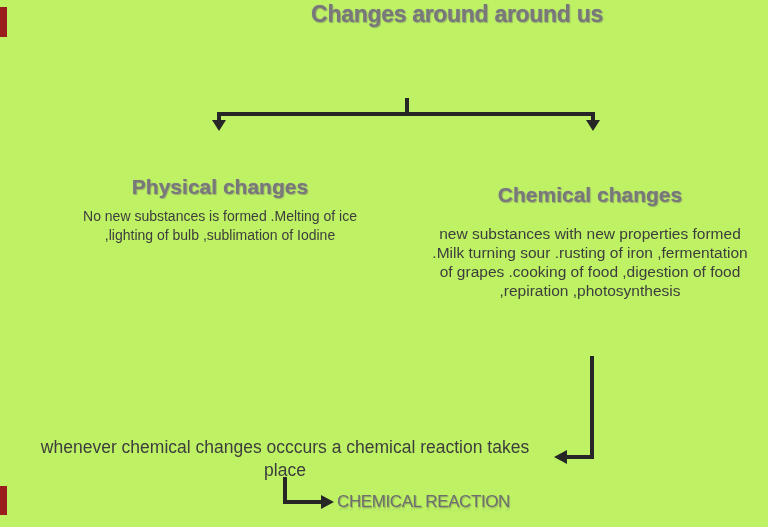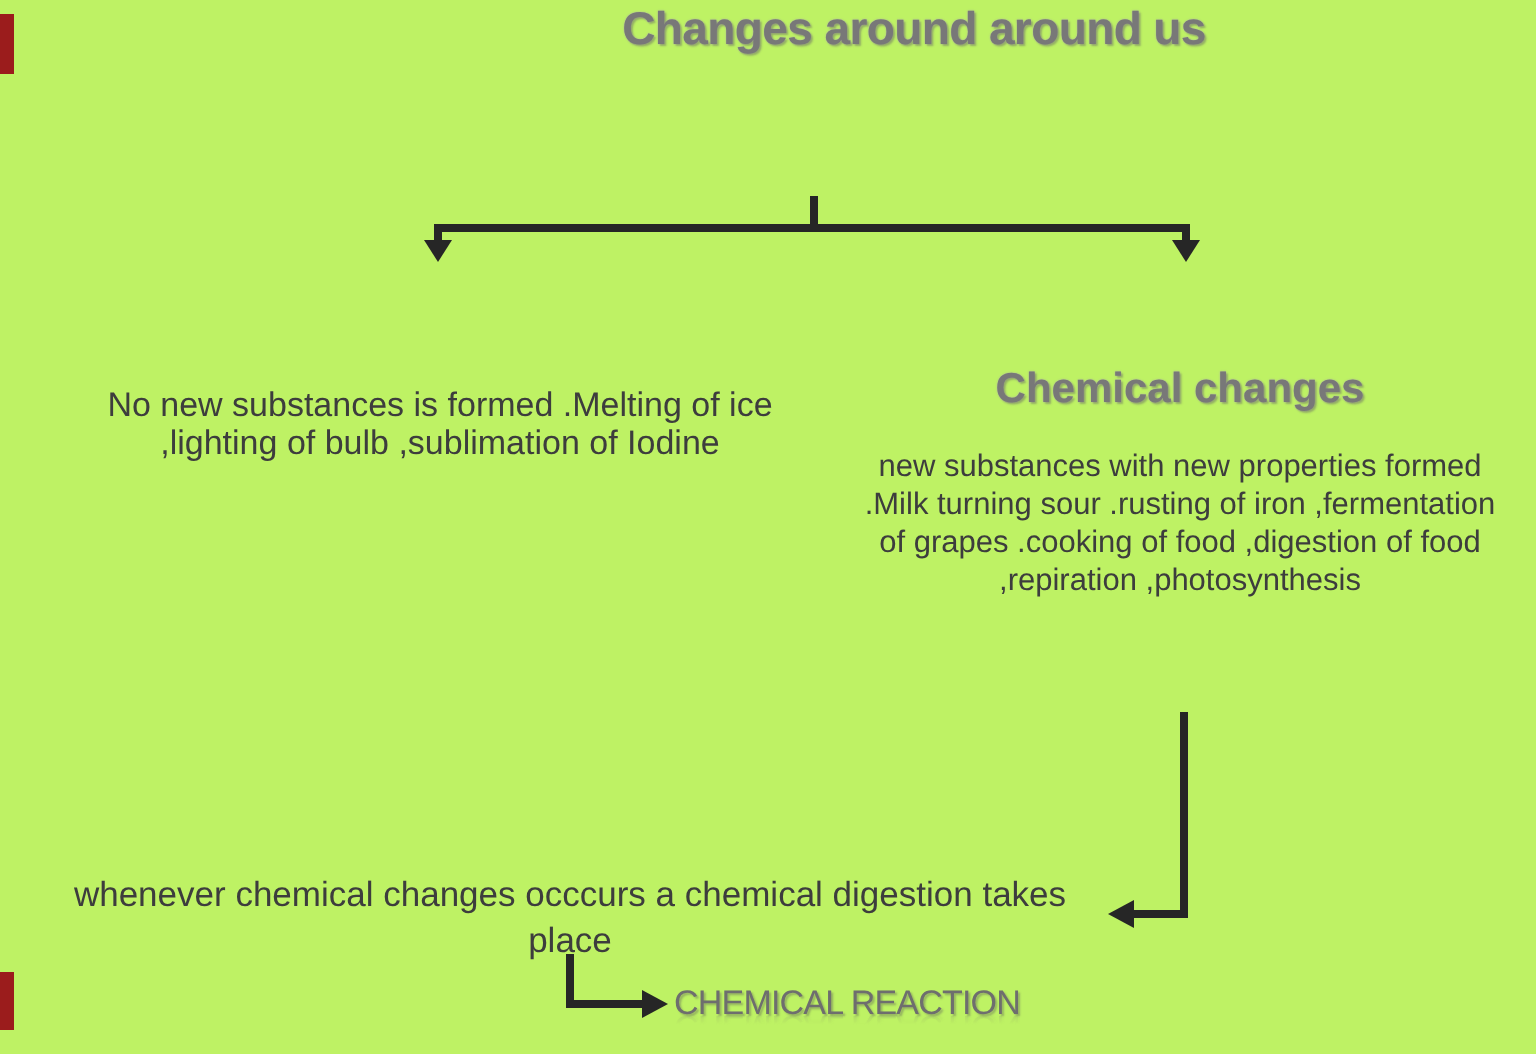--- a/index.html
+++ b/index.html
@@ -24,21 +24,21 @@
     position:absolute; top:1px; left:457px; transform:translateX(-50%);
     font-size:23px; letter-spacing:-0.3px;
   }
   .branch-heading { position:absolute; font-size:21px; text-align:center; }
   .branch-heading.physical { left:50px; width:340px; top:175px; }
   .branch-heading.chemical { left:410px; width:360px; top:183px; }
 
   .body-text {
     position:absolute; color:#3d3d3d; text-align:center; white-space:pre-line;
   }
-  .body-text.physical { left:52px; width:336px; top:194px; font-size:17px; line-height:18.5px; }
+  .body-text.physical { left:52px; width:336px; top:207px; font-size:14px; line-height:18.5px; }
   .body-text.chemical { left:403px; width:374px; top:224px; font-size:15.5px; line-height:19px; }
 
   .conclusion-text {
     position:absolute; left:25px; width:520px; top:436px;
     color:#3d3d3d; font-size:17.5px; line-height:23px;
     text-align:center; white-space:pre-line;
   }
 
   .result-label {
     position:absolute; left:337px; top:492px;
@@ -80,34 +80,35 @@
 
   <div class="wordart title">Changes around around us</div>
 
   <div class="line split-tick"></div>
   <div class="line split-h"></div>
   <div class="line split-stub-l"></div>
   <div class="line split-stub-r"></div>
   <div class="tri down-l"></div>
   <div class="tri down-r"></div>
 
+  <div class="wordart branch-heading physical">Physical changes</div>
   <div class="body-text physical">No new substances is formed .Melting of ice
 ,lighting of bulb ,sublimation of Iodine</div>
 
   <div class="wordart branch-heading chemical">Chemical changes</div>
   <div class="body-text chemical">new substances with new properties formed
 .Milk turning sour .rusting of iron ,fermentation
 of grapes .cooking of food ,digestion of food
 ,repiration ,photosynthesis</div>
 
   <div class="line elbow-r-v"></div>
   <div class="line elbow-r-h"></div>
   <div class="tri left"></div>
 
-  <div class="conclusion-text">whenever chemical changes occcurs a chemical digestion takes
+  <div class="conclusion-text">whenever chemical changes occcurs a chemical reaction takes
 place</div>
 
   <div class="line elbow-b-v"></div>
   <div class="line elbow-b-h"></div>
   <div class="tri right"></div>
 
   <div class="result-label">CHEMICAL REACTION</div>
 
 </div>
 

